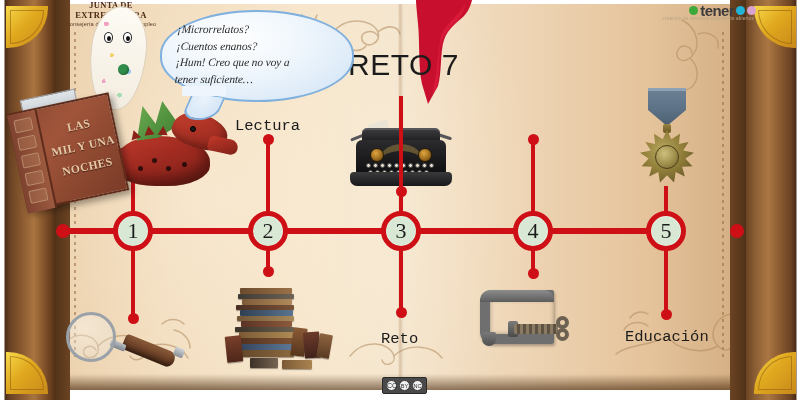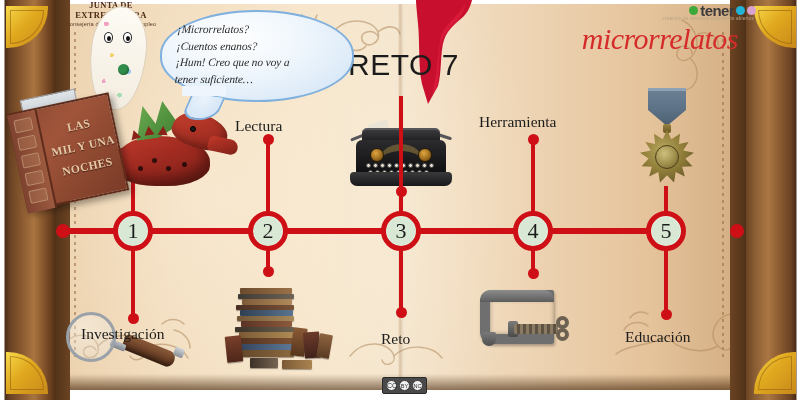--- a/index.html
+++ b/index.html
@@ -209,21 +209,21 @@
     font-family:"Liberation Serif", serif;
     font-size:22px; color:#1b1b1b; line-height:1;
     box-shadow:0 0 0 1px rgba(255,255,255,.35) inset;
   }
   .stem { position:absolute; width:4px; background:#cf0f16; }
   .stem-dot {
     position:absolute; width:11px; height:11px; border-radius:50%; background:#cf0f16;
   }
   .tl-label {
     position:absolute;
-    font-family:Liberation Serif, serif;
+    font-family:Liberation Mono, monospace;
     font-size:15.5px; color:#1c1c1c; white-space:nowrap;
   }
 
   
   .art { position:absolute; z-index:4; }
 
   
   #art-oldbook { left:16px; top:92px; width:120px; height:120px; z-index:8; }
   #ob-pages {
     position:absolute; left:6px; top:2px; width:56px; height:28px;
@@ -558,21 +558,20 @@
   </div>
 
   <div id="crea-logo">
     <span class="crea-dot" style="background:#3aa93a"></span>
     <span id="crea-word">tener</span>
     <span class="crea-dot" style="background:#22b2d6"></span>
     <span class="crea-dot" style="background:#d9a2cf"></span>
   </div>
   <div id="crea-tag">creación de recursos educativos abiertos</div>
 
-  <div id="page-title">microrrelatos</div>
   <div id="reto-title">RETO 7</div>
 
   <div id="art-oldbook" class="art">
     <div id="ob-pages"></div>
     <div id="ob-cover">
       <div id="ob-spine">
         <div class="ob-spine-box" style="top:6px"></div>
         <div class="ob-spine-box" style="top:24px"></div>
         <div class="ob-spine-box" style="top:42px"></div>
         <div class="ob-spine-box" style="top:60px"></div>
@@ -694,42 +693,40 @@
   <div id="timeline">
 
     <div class="tl-bar" style="left:62px;  width:620px;"></div>
     <div class="tl-cap" style="left:56px;"></div>
     <div class="tl-cap" style="left:730px;"></div>
 
     <div class="stem" style="left:131px; top:150px; height:62px;"></div>
     <div class="stem" style="left:131px; top:250px; height:68px;"></div>
     <div class="stem-dot" style="left:128px; top:313px;"></div>
     <div class="node" style="left:113px;">1</div>
-    <div class="tl-label" style="left:81px; top:325px;">Investigación</div>
 
     <div class="stem" style="left:266px; top:138px; height:74px;"></div>
     <div class="stem-dot" style="left:263px; top:134px;"></div>
     <div class="stem" style="left:266px; top:250px; height:22px;"></div>
     <div class="stem-dot" style="left:263px; top:266px;"></div>
     <div class="node" style="left:248px;">2</div>
     <div class="tl-label" style="left:235px; top:117px;">Lectura</div>
 
     <div class="stem" style="left:399px; top:96px;  height:116px;"></div>
     <div class="stem" style="left:399px; top:250px; height:62px;"></div>
     <div class="stem-dot" style="left:396px; top:186px;"></div>
     <div class="stem-dot" style="left:396px; top:307px;"></div>
     <div class="node" style="left:381px;">3</div>
     <div class="tl-label" style="left:381px; top:330px;">Reto</div>
 
     <div class="stem" style="left:531px; top:138px; height:74px;"></div>
     <div class="stem-dot" style="left:528px; top:134px;"></div>
     <div class="stem" style="left:531px; top:250px; height:24px;"></div>
     <div class="stem-dot" style="left:528px; top:268px;"></div>
     <div class="node" style="left:513px;">4</div>
-    <div class="tl-label" style="left:479px; top:113px;">Herramienta</div>
 
     <div class="stem" style="left:664px; top:186px; height:26px;"></div>
     <div class="stem" style="left:664px; top:250px; height:64px;"></div>
     <div class="stem-dot" style="left:661px; top:309px;"></div>
     <div class="node" style="left:646px;">5</div>
     <div class="tl-label" style="left:625px; top:328px;">Educación</div>
   </div>
 
   <div id="bubble">
     <div id="bubble-body"></div>

